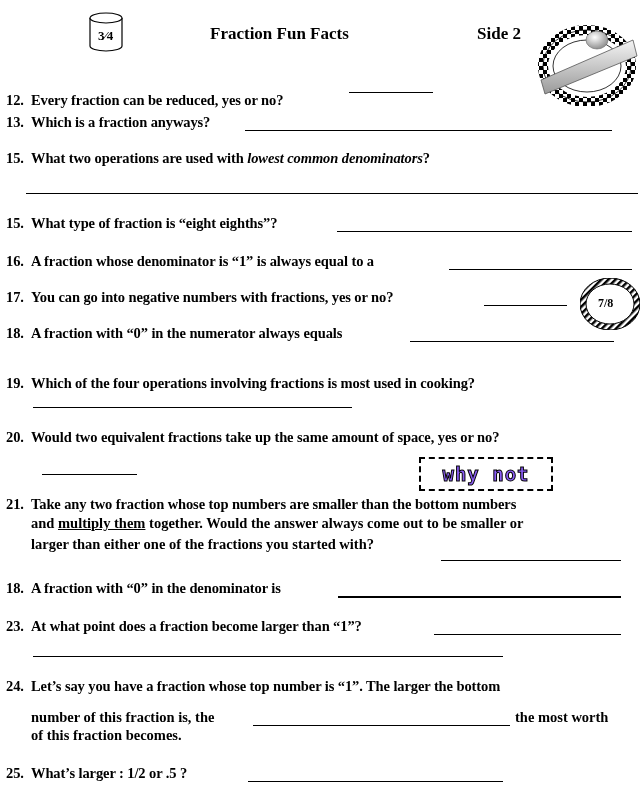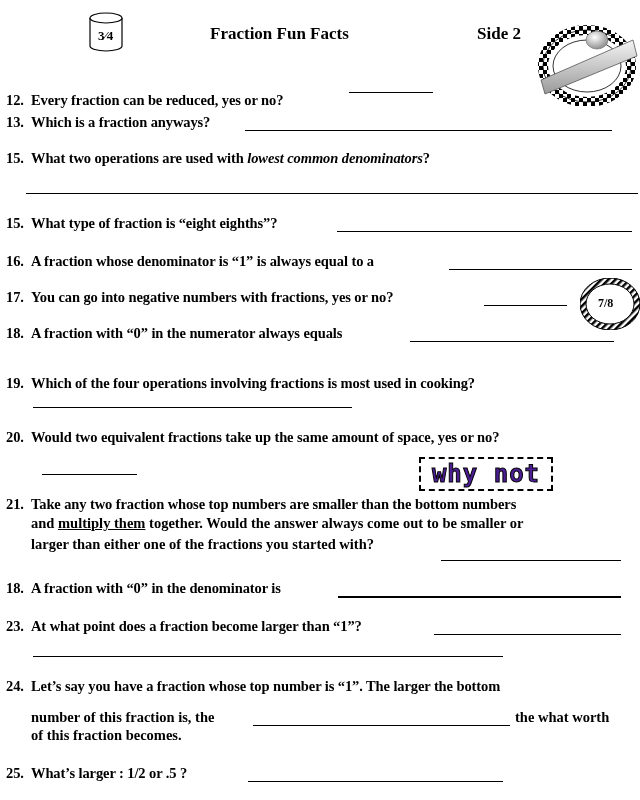--- a/index.html
+++ b/index.html
@@ -9,21 +9,21 @@
   .title { font-weight: bold; font-size: 17px; }
   .q { position: absolute; left: 6px; font-weight: bold; font-size: 14.5px; white-space: nowrap; letter-spacing: -0.1px; }
   .num { display: inline-block; width: 25px; }
   .cont { position: absolute; left: 31px; font-weight: bold; font-size: 14.5px; white-space: nowrap; }
   .line { position: absolute; border-top: 1px solid #000; height: 0; }
   .thick { border-top-width: 2px; }
   em { font-weight: bold; font-style: italic; }
   u { text-decoration: underline; }
   .can { position: absolute; left: 89px; top: 12px; width: 34px; height: 40px; }
   .whynot { position: absolute; left: 419px; top: 457px; width: 134px; height: 34px; border: 2px dashed #000; box-sizing: border-box;
-            display: flex; align-items: center; justify-content: center; font-family: "DejaVu Sans Mono", monospace; font-weight: bold; font-size: 24px; color: #4c1d95;
+            display: flex; align-items: center; justify-content: center; font-family: "DejaVu Sans Mono", monospace; font-weight: bold; font-size: 19px; color: #8b5cf6;
             -webkit-text-stroke: 1px #000; letter-spacing: 1px; }
 </style>
 </head>
 <body>
 
 <svg class="can" viewBox="0 0 34 40">
   <path d="M1 6 L1 34 A16 5 0 0 0 33 34 L33 6" fill="#fff" stroke="#000" stroke-width="1.2"></path>
   <ellipse cx="17" cy="6" rx="16" ry="5" fill="#fff" stroke="#000" stroke-width="1.2"></ellipse>
 </svg>
 <div class="abs" style="left:98px;top:28px;font-weight:bold;font-size:13px;">3⁄4</div>
@@ -135,21 +135,21 @@
 <div class="line" style="left:434px;top:634px;width:187px;"></div>
 <div class="line" style="left:33px;top:656px;width:470px;"></div>
 
 <div class="q" style="top:678px;">
   <span class="num">24.</span><span>Let’s say you have a fraction whose top number is “1”. The larger the bottom</span>
 </div>
 <div class="cont" style="top:709px;">
   <span>number of this fraction is, the</span>
 </div>
 <div class="line" style="left:253px;top:725px;width:257px;"></div>
-<div class="abs" style="left:515px;top:709px;font-weight:bold;font-size:14.5px;white-space:nowrap;">the what worth</div>
+<div class="abs" style="left:515px;top:709px;font-weight:bold;font-size:14.5px;white-space:nowrap;">the most worth</div>
 <div class="cont" style="top:727px;">
   <span>of this fraction becomes.</span>
 </div>
 
 <div class="q" style="top:765px;">
   <span class="num">25.</span><span>What’s larger :  1/2    or  .5 ?</span>
 </div>
 <div class="line" style="left:248px;top:781px;width:255px;"></div>
 
 </body></html>

